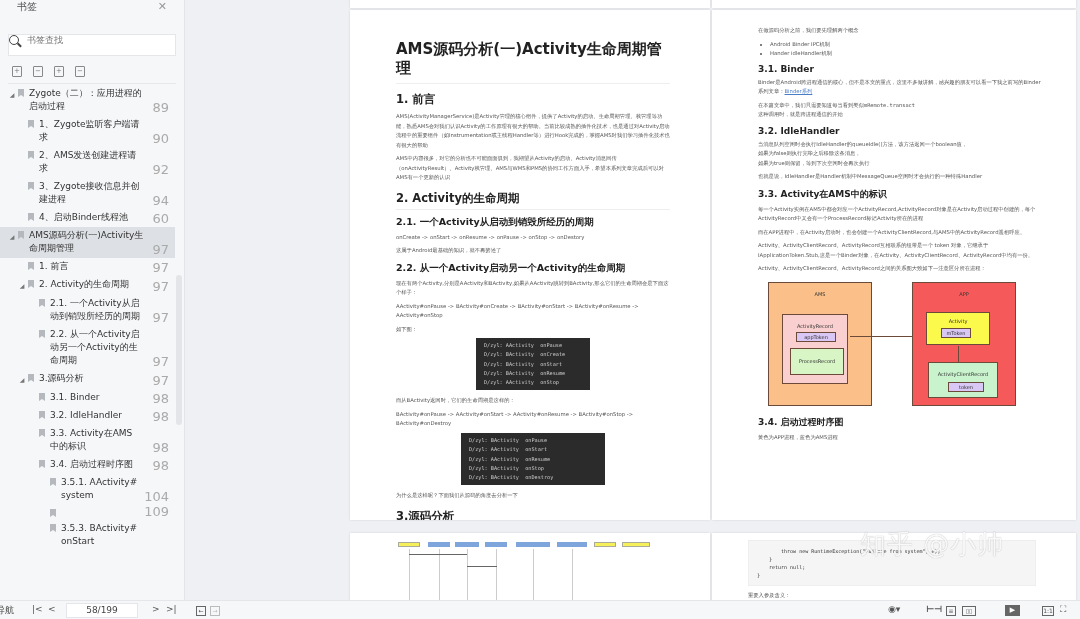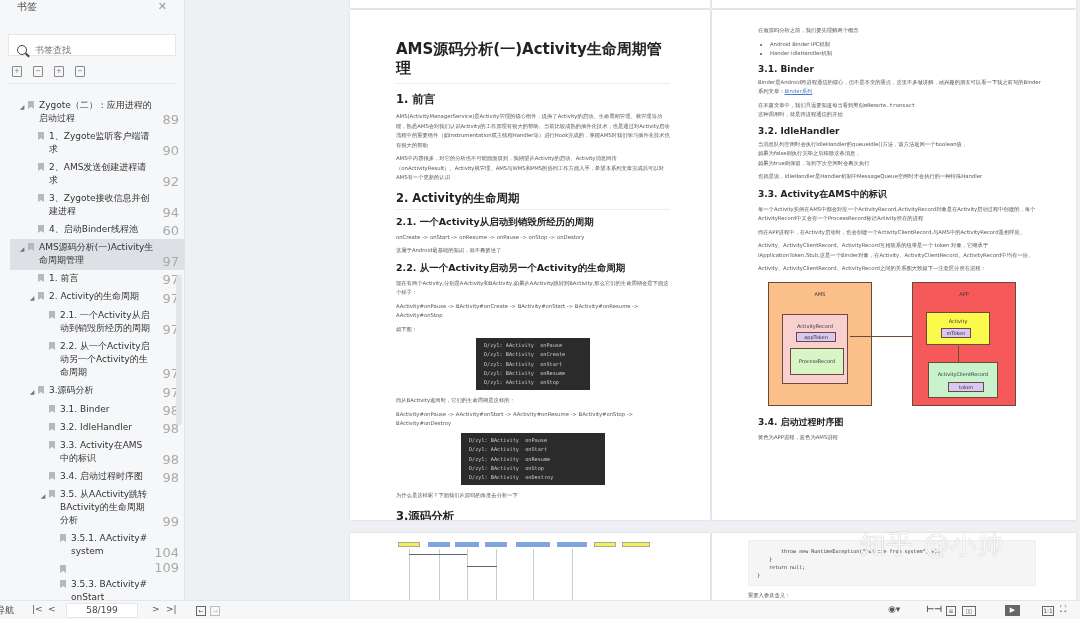--- a/index.html
+++ b/index.html
@@ -2,27 +2,27 @@
 <html><head>
 <meta charset="utf-8">
 <style>
   * { box-sizing: border-box; margin: 0; padding: 0; }
   html, body { width: 1080px; height: 619px; overflow: hidden; background: #eef0f3; font-family: "DejaVu Sans", "Liberation Sans", sans-serif; color: #333; }
 
   
   .sidebar { position: absolute; left: 0; top: 0; width: 185px; height: 600px; background: #f6f7f9; border-right: 1px solid #e2e4e8; }
   .sb-head { height: 32px; display: flex; align-items: flex-start; justify-content: space-between; padding: 0 17px; font-size: 10px; color: #555; }
   .sb-close { font-size: 11px; color: #999; cursor: pointer; }
-  .sb-search { margin: 2px 8px 0 8px; height: 22px; background: #fff; border: 1px solid #e4e6ea; border-radius: 0; display: flex; align-items: flex-end; padding: 0 8px; }
+  .sb-search { margin: 2px 8px 0 8px; height: 22px; background: #fff; border: 1px solid #e4e6ea; border-radius: 0; display: flex; align-items: flex-start; padding: 0 0; }
   .sb-search .mag { width: 10px; height: 10px; border: 1.6px solid #444; border-radius: 50%; position: relative; margin-right: 8px; }
   .sb-search .mag::after { content: ""; position: absolute; width: 5px; height: 1.6px; background: #444; right: -4px; bottom: -2px; transform: rotate(45deg); }
   .sb-search input { border: none; outline: none; font-size: 9px; color: #bbb; background: transparent; width: 120px; font-family: "DejaVu Sans", sans-serif; }
   .sb-tools { display: flex; gap: 11px; padding: 10px 12px 6px 12px; border-bottom: 1px solid #e6e8eb; margin: 0 8px; padding-left: 4px; }
   .sb-tool { width: 10px; height: 11px; border: 1px solid #888; border-radius: 1px; position: relative; cursor: pointer; font-size: 7px; line-height: 9px; text-align: center; color: #777; }
-  .tree { position: absolute; top: 97px; left: 0; width: 175px; height: 510px; overflow: hidden; margin-left: 10px; }
+  .tree { position: absolute; top: 85px; left: 0; width: 175px; height: 510px; overflow: hidden; }
   .node { position: relative; display: flex; font-size: 9px; line-height: 13px; color: #333; cursor: pointer; padding: 2px 4px 3px 0; }
   .node.sel { background: #dde0e5; }
   .tw { width: 8px; font-size: 6px; color: #777; text-align: center; flex: none; padding-top: 1px; }
   .bm { width: 6px; height: 8px; background: #b5b8bd; flex: none; margin: 2px 5px 0 2px; clip-path: polygon(0 0,100% 0,100% 100%,50% 75%,0 100%); }
   .nlabel { flex: 1; word-break: break-all; }
   .npage { position: absolute; right: 6px; bottom: 2px; font-size: 13px; color: #aaa; }
   .sb-scroll { position: absolute; left: 176px; top: 275px; width: 6px; height: 150px; background: #e3e5e8; border-radius: 3px; }
 
   
   .canvas { position: absolute; left: 186px; top: 0; width: 894px; height: 600px; background: #eef0f3; overflow: hidden; }
@@ -153,26 +153,20 @@
     </div>
     <div class="node" style="padding-left:37px">
       <span class="bm"></span>
       <span class="nlabel" style="padding-right:30px">3.3. Activity在AMS中的标识</span>
       <span class="npage">98</span>
     </div>
     <div class="node" style="padding-left:37px">
       <span class="bm"></span>
       <span class="nlabel" style="padding-right:30px">3.4. 启动过程时序图</span>
       <span class="npage">98</span>
-    </div>
-    <div class="node" style="padding-left:29px">
-      <span class="tw">◢</span>
-        <span class="bm"></span>
-      <span class="nlabel" style="padding-right:30px">3.5. 从AActivity跳转BActivity的生命周期分析</span>
-      <span class="npage">99</span>
     </div>
     <div class="node" style="padding-left:48px">
       <span class="bm"></span>
       <span class="nlabel" style="padding-right:30px">3.5.1. AActivity#system</span>
       <span class="npage">104</span>
     </div>
     <div class="node" style="padding-left:48px">
       <span class="bm"></span>
       <span class="npage">109</span>
     </div>

